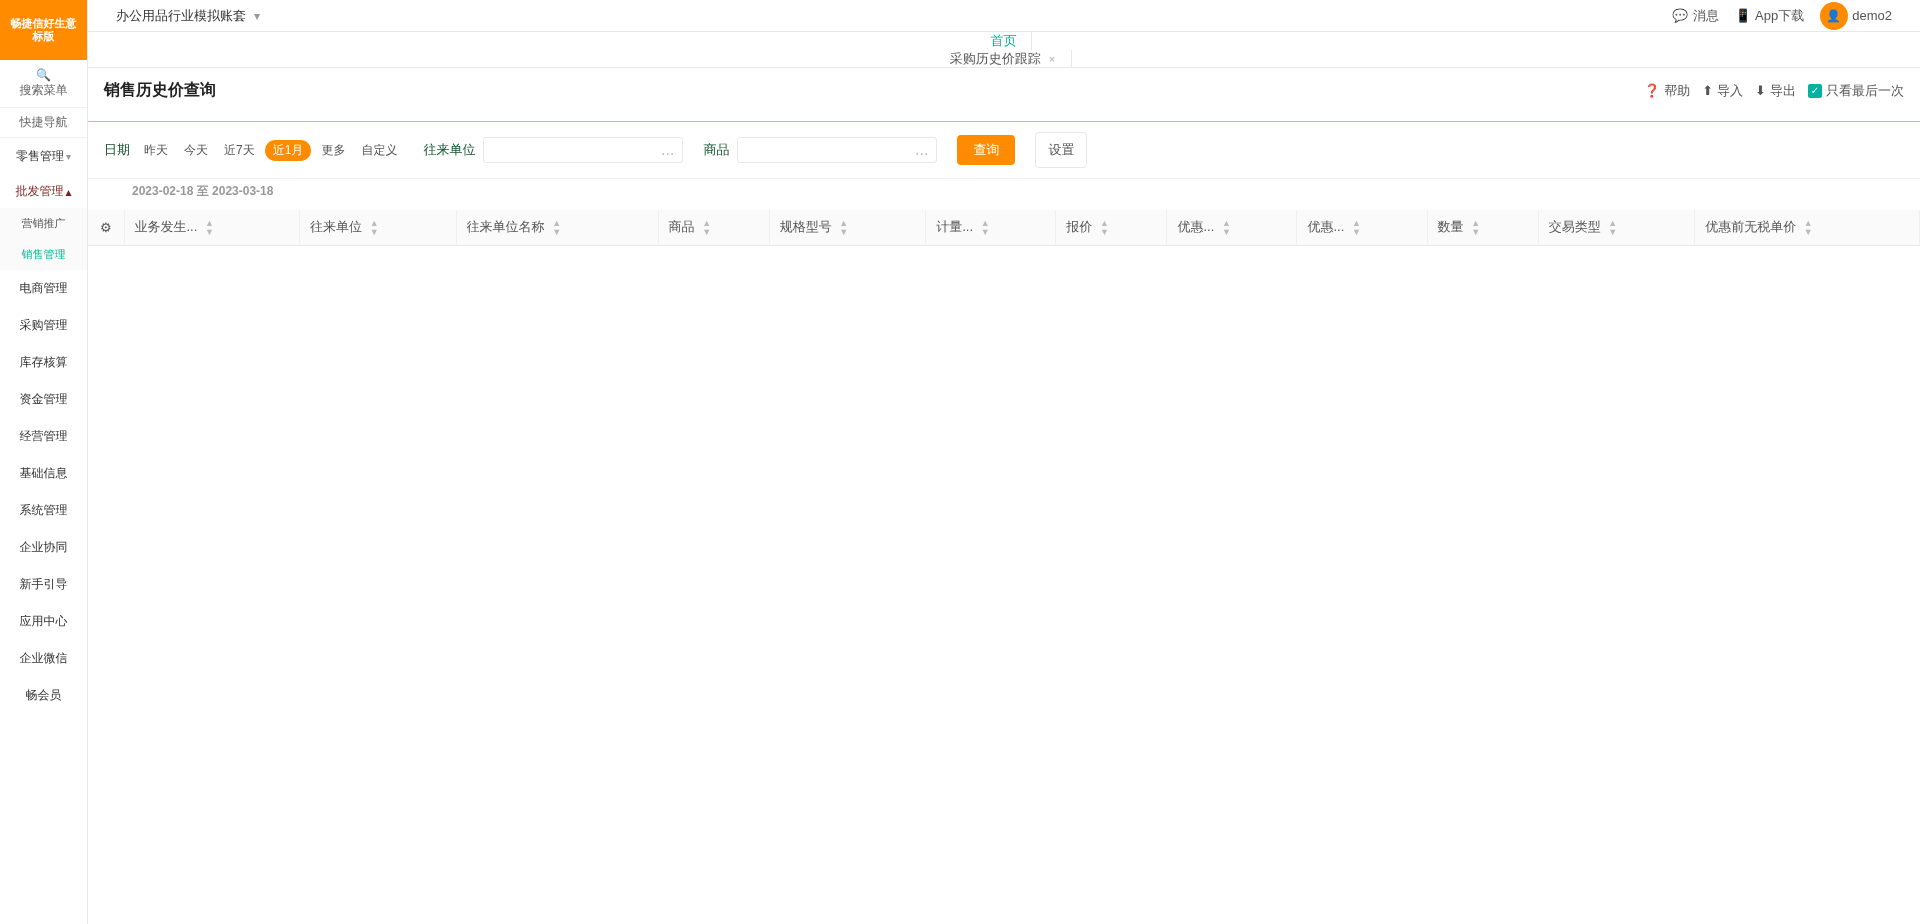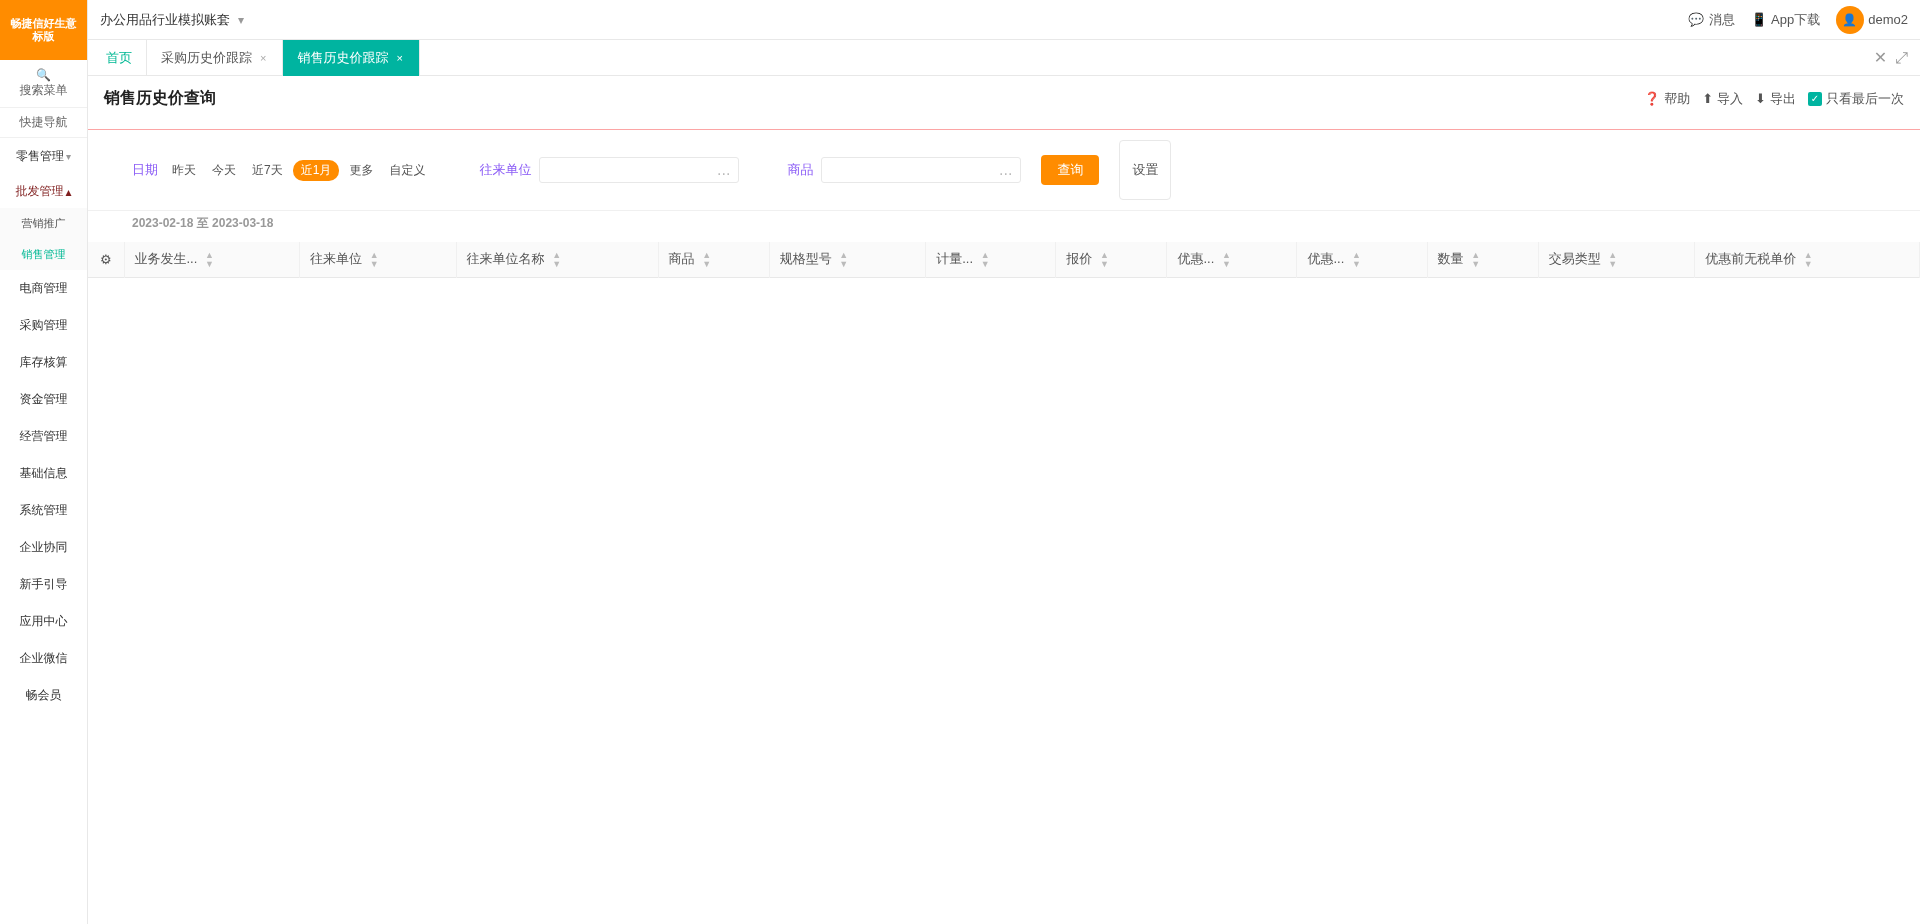--- a/index.html
+++ b/index.html
@@ -85,26 +85,26 @@
     
     .main {
       flex: 1;
       display: flex;
       flex-direction: column;
       overflow: hidden;
     }
 
     
     .topbar {
-      height: 40px;
+      height: 32px;
       background: #fff;
       border-bottom: 1px solid #e8e8e8;
       display: flex;
       align-items: center;
-      padding: 0 12px;
+      padding: 0 28px;
       justify-content: space-between;
       flex-shrink: 0;
     }
     .topbar-left {
       display: flex;
       align-items: center;
       gap: 8px;
     }
     .topbar-title {
       font-size: 13px;
@@ -142,20 +142,21 @@
 
     
     .tabs {
       display: flex;
       align-items: center;
       background: #fff;
       border-bottom: 1px solid #e8e8e8;
       height: 36px;
       flex-shrink: 0;
       padding: 0 4px;
+      flex-direction: column;
     }
     .tab {
       height: 36px;
       padding: 0 14px;
       display: flex;
       align-items: center;
       gap: 6px;
       font-size: 13px;
       color: #555;
       cursor: pointer;
@@ -253,24 +254,23 @@
       gap: 20px;
       border-bottom: 1px solid #f0f0f0;
       flex-wrap: wrap;
     }
     .filter-group {
       display: flex;
       align-items: center;
       gap: 8px;
     }
     .filter-label {
-      color: #8b5cf6;
+      color: #14532d;
       font-size: 13px;
       white-space: nowrap;
-      margin-left: 28px;
     }
     .date-shortcuts {
       display: flex;
       align-items: center;
       gap: 4px;
     }
     .date-btn {
       padding: 2px 6px;
       border-radius: 3px;
       cursor: pointer;
@@ -316,21 +316,21 @@
       border: none;
       border-radius: 4px;
       padding: 6px 16px;
       font-size: 13px;
       cursor: pointer;
     }
     .settings-btn {
       border: 1px solid #e8e8e8;
       background: #fff;
       border-radius: 4px;
-      padding: 20px 12px;
+      padding: 8px 12px;
       font-size: 13px;
       cursor: pointer;
       color: #555;
     }
 
     
     .filter-row2 {
       padding: 4px 16px 10px;
       display: flex;
       align-items: center;

